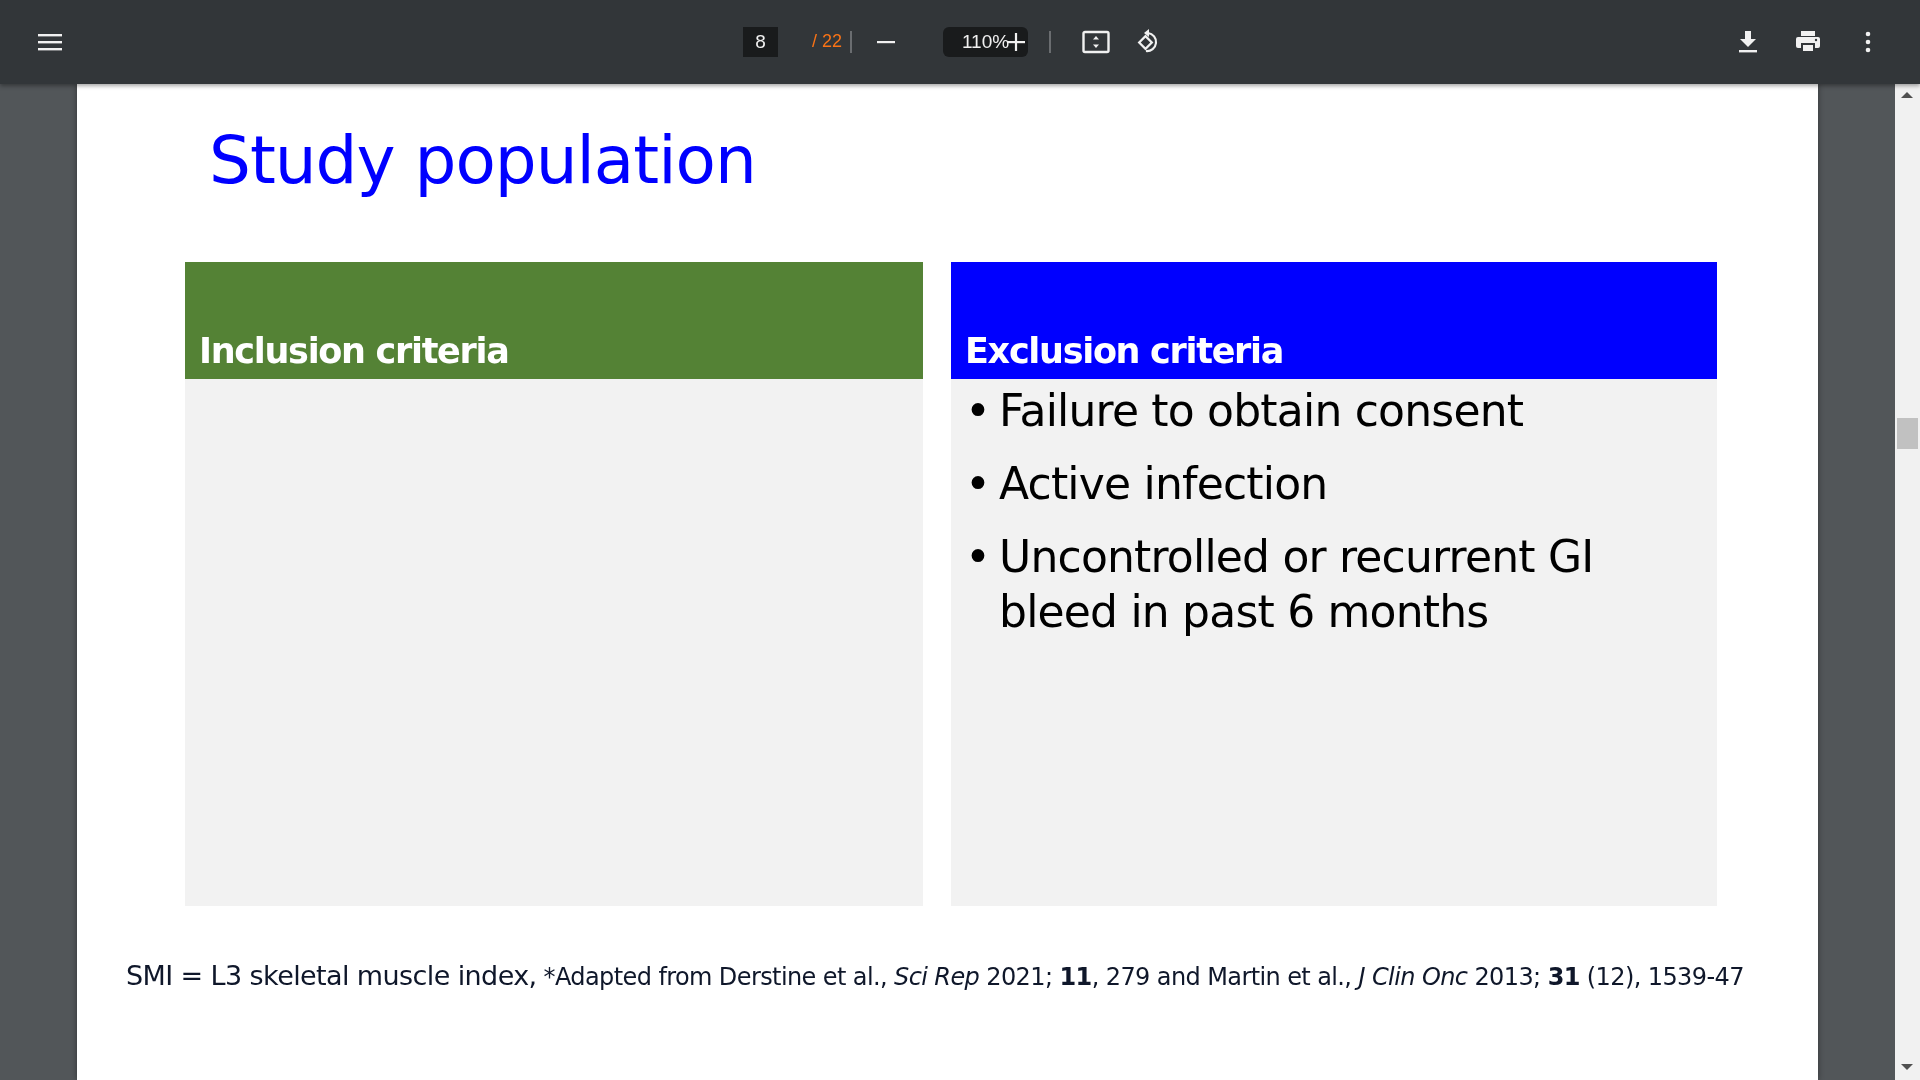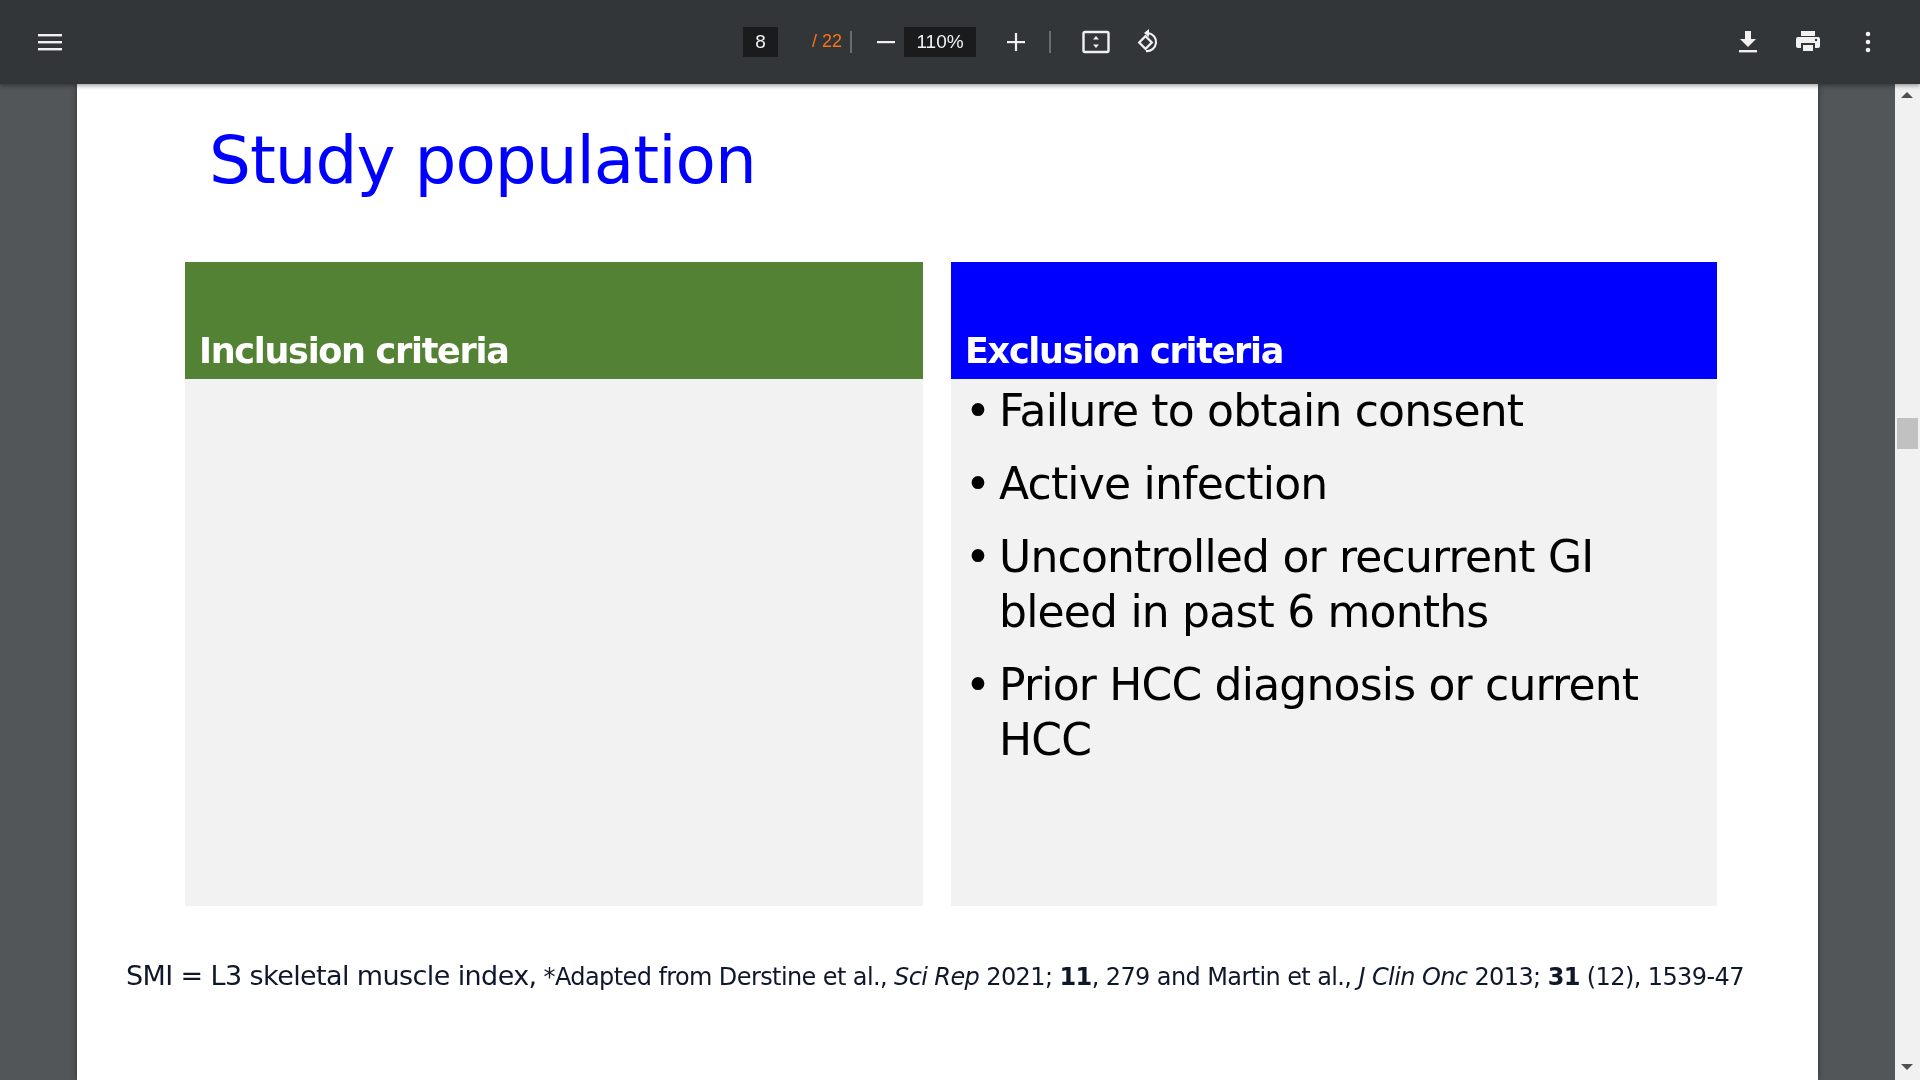--- a/index.html
+++ b/index.html
@@ -6,21 +6,21 @@
   html, body { width: 1920px; height: 1080px; overflow: hidden; background: #525659; font-family: "Liberation Sans", sans-serif; }
 
   .toolbar { position: absolute; left: 0; top: 0; width: 1920px; height: 84px; background: #323639; color: #f1f1f1; z-index: 10; box-shadow: 0 2px 4px rgba(0,0,0,0.35); }
   .tb-icon { position: absolute; display: flex; align-items: center; justify-content: center; cursor: pointer; }
   .menu-btn { left: 30px; top: 22px; width: 40px; height: 40px; }
   .doc-title { position: absolute; left: 102px; top: 30px; font-size: 20px; font-weight: 600; color: #f1f1f1; white-space: nowrap; letter-spacing: -0.2px; }
   .page-input { position: absolute; left: 743px; top: 27px; width: 35px; height: 30px; background: #191b1c; color: #f1f1f1; font-size: 19px; display: flex; align-items: center; justify-content: center; }
   .page-total { position: absolute; left: 784px; top: 31px; font-size: 18px; color: #f97316; margin-left: 28px; }
   .sep { position: absolute; top: 31px; width: 2px; height: 22px; background: #6a6d70; }
   .zoom-out { left: 866px; top: 22px; width: 40px; height: 40px; }
-  .zoom-input { position: absolute; left: 904px; top: 27px; width: 72px; height: 30px; background: #191b1c; color: #f1f1f1; font-size: 19px; display: flex; align-items: center; justify-content: center; }
+  .zoom-input { position: absolute; left: 943px; top: 27px; width: 85px; height: 30px; background: #191b1c; color: #f1f1f1; font-size: 19px; display: flex; align-items: center; justify-content: center; border-radius: 6px; }
   .zoom-in { left: 996px; top: 22px; width: 40px; height: 40px; }
   .fit-btn { left: 1076px; top: 22px; width: 40px; height: 40px; }
   .rotate-btn { left: 1130px; top: 22px; width: 40px; height: 40px; }
   .download-btn { left: 1728px; top: 22px; width: 40px; height: 40px; }
   .print-btn { left: 1788px; top: 22px; width: 40px; height: 40px; }
   .more-btn { left: 1848px; top: 22px; width: 40px; height: 40px; }
 
   .viewer { position: absolute; left: 0; top: 84px; width: 1895px; height: 996px; background: #525659; }
   .page { position: absolute; left: 77px; top: 0; width: 1741px; height: 996px; background: #ffffff; box-shadow: 0 0 6px rgba(0,0,0,0.4); }
 
@@ -128,21 +128,20 @@
     </div>
 
     <div class="card excl">
       <div class="card-head">
         <span>Exclusion criteria</span>
       </div>
       <ul>
         <li>Failure to obtain consent</li>
         <li>Active infection</li>
         <li style="padding-right:70px">Uncontrolled or recurrent GI bleed in past 6 months</li>
-        <li style="padding-right:40px">Prior HCC diagnosis or current HCC</li>
       </ul>
     </div>
 
     <div class="footnote">
       <span class="lead">SMI = L3 skeletal muscle index,</span><span class="small"><span> *Adapted from Derstine et al., </span><i>Sci Rep</i><span> 2021; </span><b>11</b><span>, 279 and Martin et al., </span><i>J Clin Onc</i><span> 2013; </span><b>31</b><span> (12), 1539-47</span></span>
     </div>
   </div>
 </div>
 
 <div class="scrollbar">

